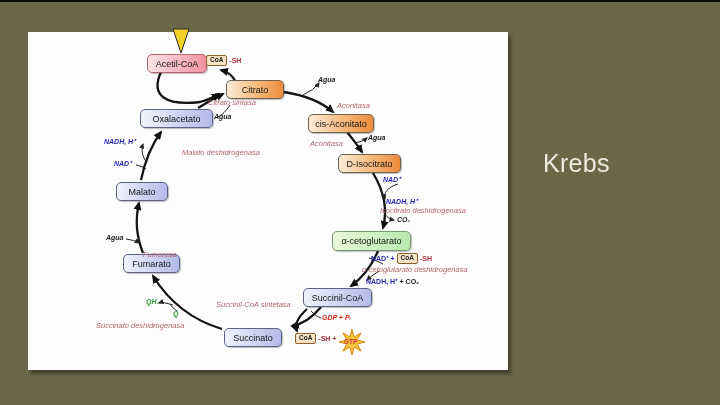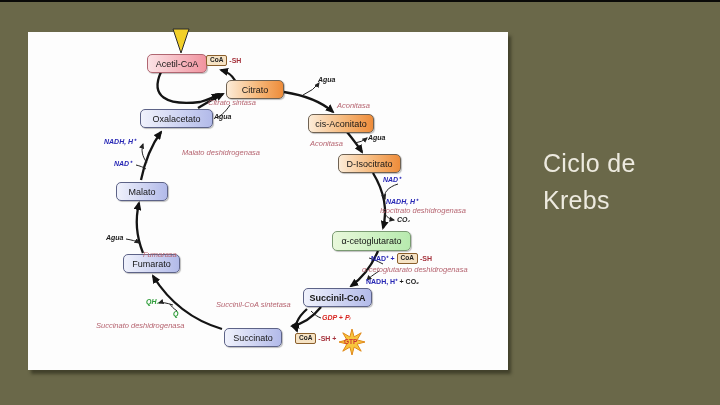--- a/index.html
+++ b/index.html
@@ -93,21 +93,21 @@
     <polygon points="173,27 189,27 181,51" fill="#f2d028" stroke="#2a2a2a" stroke-width="1"></polygon>
 
     <polygon points="365,340 357.1,342.1 361.2,349.2 354.1,345.1 352,353 349.9,345.1 342.8,349.2 346.9,342.1 339,340 346.9,337.9 342.8,330.8 349.9,334.9 352,327 354.1,334.9 361.2,330.8 357.1,337.9" fill="#f8c53c" stroke="#e08818" stroke-width="1"></polygon>
   </svg>
 
   <div class="mbox pink" style="left:147px;top:52px;width:58px;height:17px;">Acetil-CoA</div>
   <div class="mbox orange" style="left:226px;top:78px;width:56px;height:17px;">Citrato</div>
   <div class="mbox orange" style="left:308px;top:112px;width:64px;height:17px;">cis-Aconitato</div>
   <div class="mbox orange" style="left:338px;top:152px;width:61px;height:17px;">D-Isocitrato</div>
   <div class="mbox greenbox" style="left:332px;top:229px;width:77px;height:18px;">α-cetoglutarato</div>
-  <div class="mbox lav" style="left:303px;top:286px;width:67px;height:17px;font-weight:bold;">Succinil-CoA</div>
+  <div class="mbox lav" style="left:303px;top:286px;width:67px;height:17px;">Succinil-CoA</div>
   <div class="mbox lav" style="left:224px;top:326px;width:56px;height:17px;">Succinato</div>
   <div class="mbox lav" style="left:123px;top:252px;width:55px;height:17px;">Fumarato</div>
   <div class="mbox lav" style="left:116px;top:180px;width:50px;height:17px;">Malato</div>
   <div class="mbox lav" style="left:127px;top:107px;width:71px;height:17px;margin-left:13px;">Oxalacetato</div>
 
   <div class="row" style="left:206px;top:53px;">
     <span class="coabox">CoA</span>
     <span class="darkred">-SH</span>
   </div>
 
@@ -145,17 +145,16 @@
   <span class="lbl dark" style="left:397px;top:214px;">CO₂</span>
   <span class="lbl redt" style="left:322px;top:312px;">GDP + Pᵢ</span>
   <span class="lbl greent" style="left:146px;top:296px;">QH₂</span>
   <span class="lbl greent" style="left:173px;top:308px;">Q</span>
   <span class="lbl dark" style="left:106px;top:232px;">Agua</span>
   <span class="lbl blue" style="left:114px;top:158px;">NAD⁺</span>
   <span class="lbl blue" style="left:104px;top:136px;">NADH, H⁺</span>
   <span class="lbl dark" style="left:214px;top:111px;">Agua</span>
 
   <div class="slide-title">
-    <div>Ciclo de</div>
     <div>Krebs</div>
   </div>
 
 </div>
 
 </body></html>

